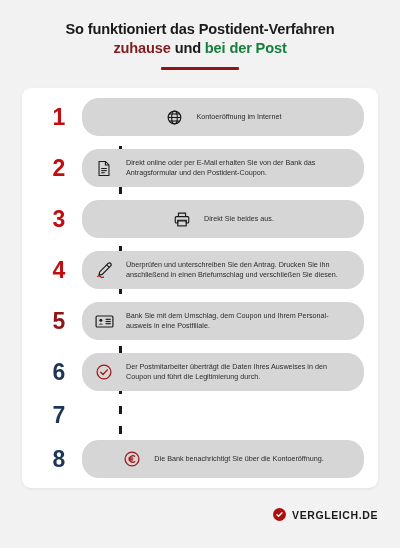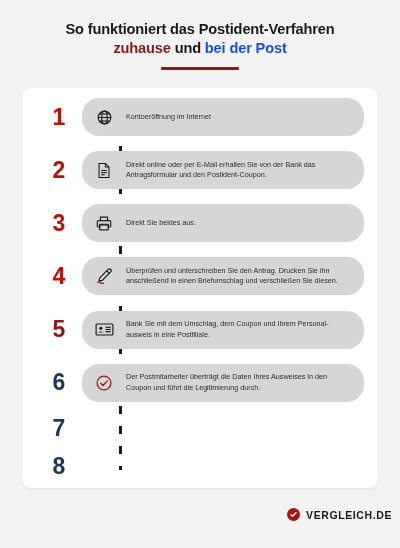--- a/index.html
+++ b/index.html
@@ -22,21 +22,21 @@
   }
   .title-line {
     font-size: 14.6px;
     font-weight: bold;
     color: #1a1a1a;
     letter-spacing: -0.15px;
     line-height: 19px;
     white-space: nowrap;
   }
   .title-accent-red { color: #7f1d1d; }
-  .title-accent-blue { color: #1d4ed8; }
+  .title-accent-blue { color: #15803d; }
   .title-rule {
     width: 78px;
     height: 3px;
     background: #8e1616;
     margin: 9px auto 0 auto;
     border-radius: 1px;
   }
 
   
   .panel {
@@ -97,20 +97,21 @@
 
   .step-card {
     flex: 1 1 auto;
     background: #d6d6d6;
     border-radius: 17px;
     display: flex;
     align-items: center;
     padding: 6px 12px 6px 9px;
     min-height: 26px;
     box-sizing: border-box;
+    justify-content: center;
   }
   .step-card.tall { min-height: 38px; }
 
   .step-icon {
     flex: 0 0 26px;
     width: 26px;
     height: 26px;
     display: flex;
     align-items: center;
     justify-content: center;
@@ -121,21 +122,21 @@
   .step-text {
     font-size: 7.2px;
     line-height: 10.5px;
     color: #2b2b2b;
     font-family: "Liberation Sans", sans-serif;
   }
 
   
   .footer {
     position: absolute;
-    right: 8px;
+    right: 22px;
     top: 508px;
     display: flex;
     align-items: flex-end;
   }
   .logo-badge {
     width: 13px;
     height: 13px;
     border-radius: 50%;
     background: #b00d0d;
     display: flex;
@@ -257,20 +258,31 @@
         <div class="step-text">Der Postmitarbeiter überträgt die Daten Ihres Ausweises in den Coupon und führt die Legitimierung durch.</div>
       </div>
     </div>
 
     <div class="step-row">
       <div class="step-num num-blue">7</div>
     </div>
 
     <div class="step-row">
       <div class="step-num num-blue">8</div>
+      <div class="step-card">
+        <div class="step-icon">
+          <svg width="18" height="18" viewBox="0 0 24 24" fill="none" stroke="#a01414" stroke-width="1.7">
+            <circle cx="12" cy="12" r="9.2"></circle>
+            <path d="M15.6 8.3 a4.6 4.6 0 0 0 -6.4 1.6 a5.6 5.6 0 0 0 0 4.2 a4.6 4.6 0 0 0 6.4 1.6" stroke-linecap="round"></path>
+            <line x1="7.2" y1="10.8" x2="13.6" y2="10.8"></line>
+            <line x1="7.2" y1="13.2" x2="13.6" y2="13.2"></line>
+          </svg>
+        </div>
+        <div class="step-text">Die Bank benachrichtigt Sie über die Kontoeröffnung.</div>
+      </div>
     </div>
 
   </div>
 </div>
 
 <div class="footer">
   <div class="logo-badge">
     <svg width="9" height="9" viewBox="0 0 12 12" fill="none" stroke="#ffffff" stroke-width="1.9" stroke-linecap="round" stroke-linejoin="round">
       <path d="M2.6 6.2 L4.8 8.4 L9.3 3.7"></path>
     </svg>

